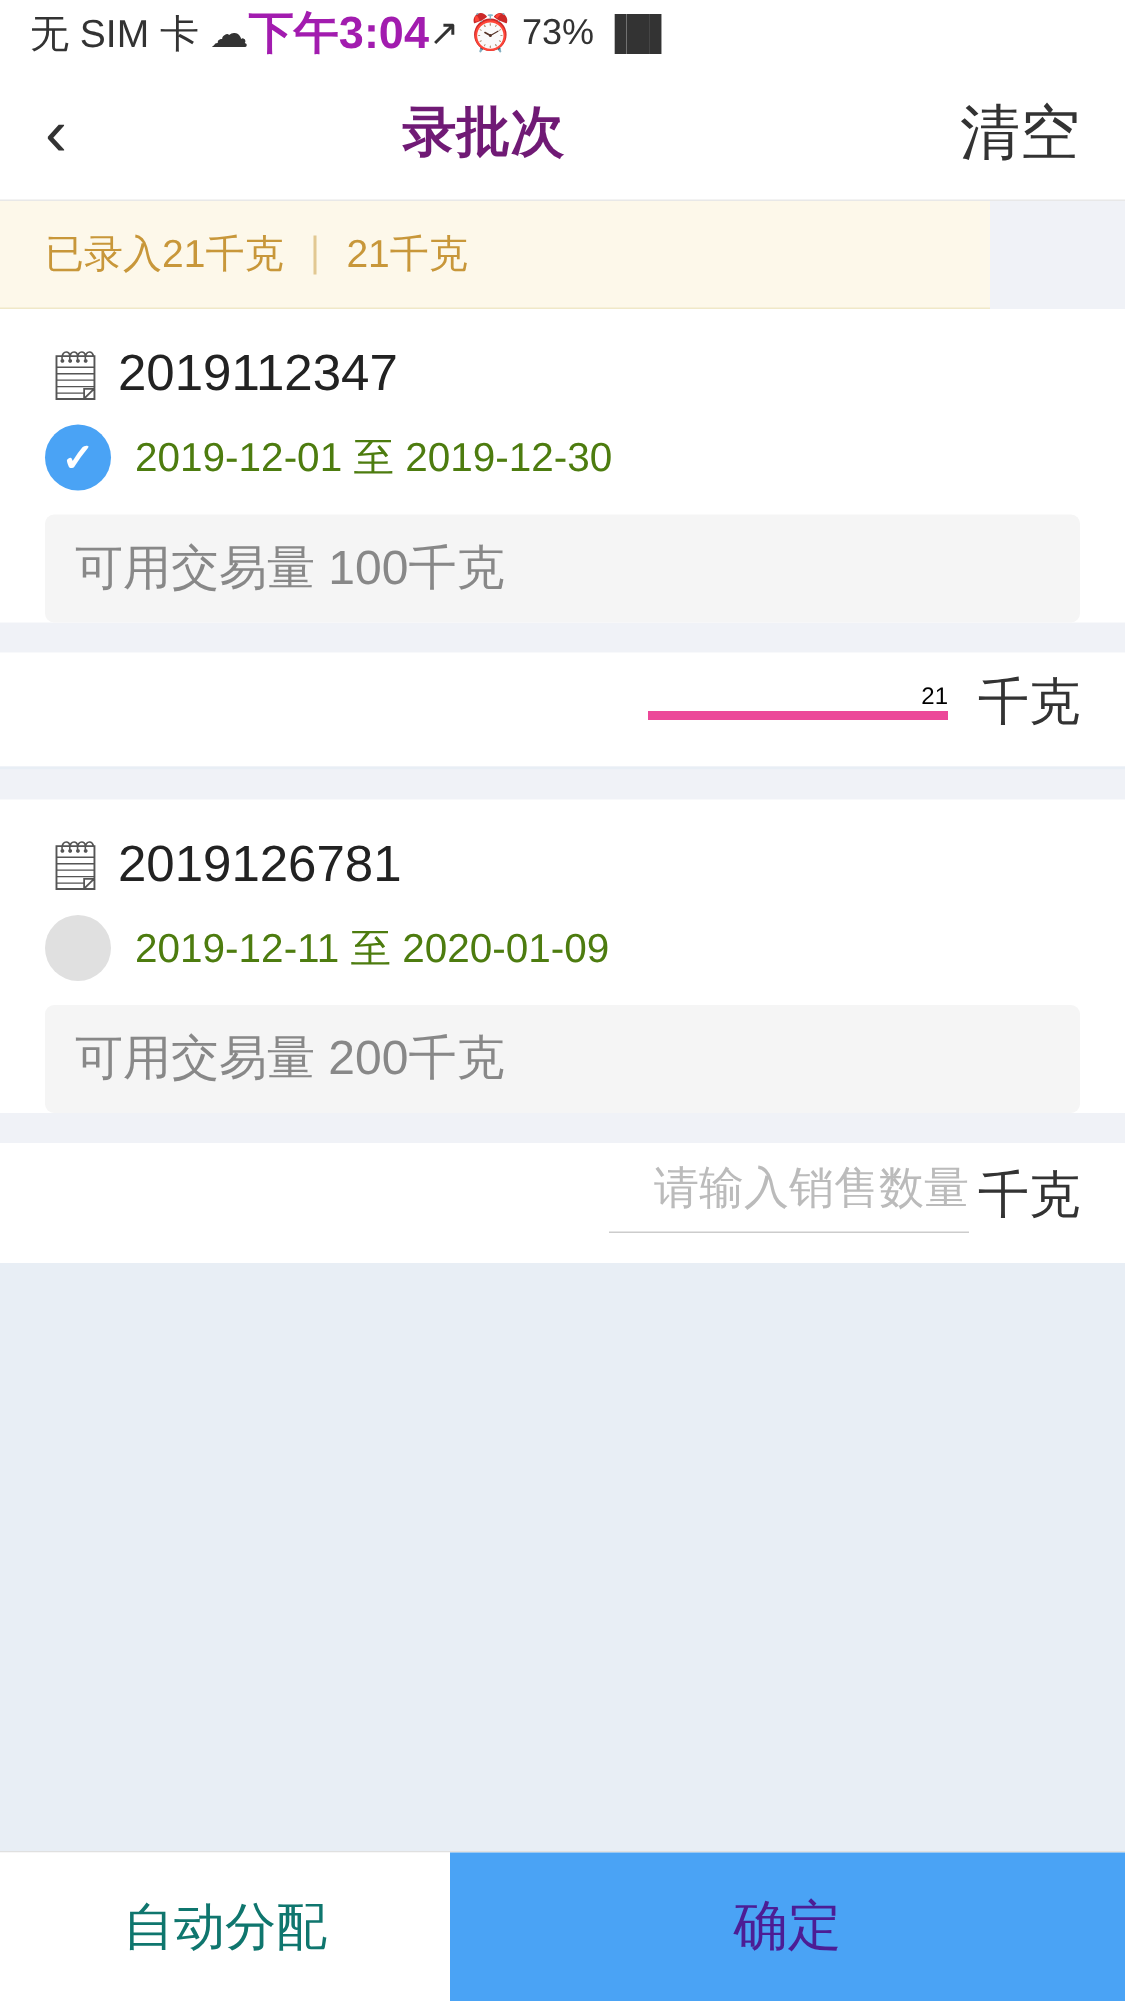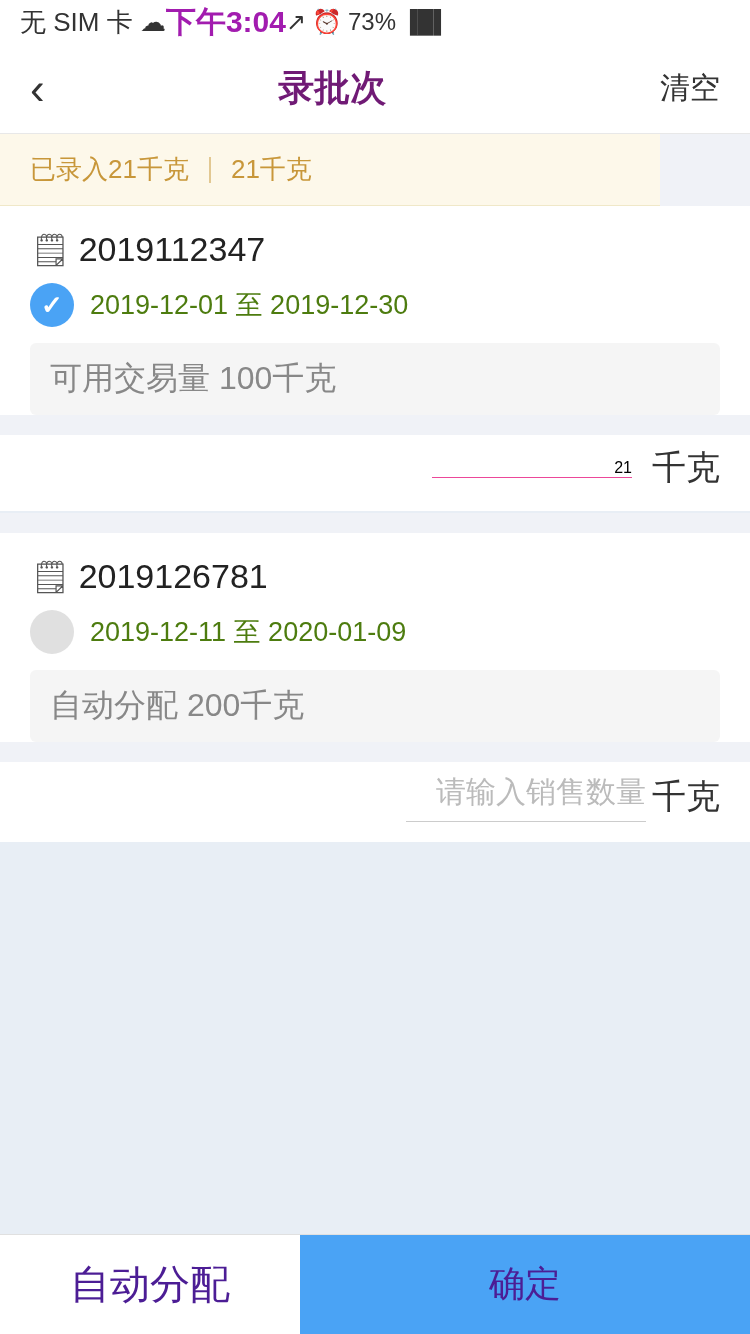--- a/index.html
+++ b/index.html
@@ -59,21 +59,21 @@
       color: #333;
       cursor: pointer;
       line-height: 1;
     }
     .nav-title {
       font-size: 36px;
       font-weight: 600;
       color: #701a75;
     }
     .nav-clear {
-      font-size: 30px;
+      font-size: 40px;
       color: #333;
       cursor: pointer;
       margin-left: 40px;
     }
 
     
     .summary-bar {
       width: 660px;
       background: #fdf8ea;
       padding: 18px 30px;
@@ -179,21 +179,21 @@
       justify-content: flex-end;
       padding: 10px 30px 20px 30px;
       background: #fff;
       gap: 20px;
     }
     .quantity-unit {
       font-size: 34px;
       color: #333;
     }
     .quantity-underline {
-      border-bottom: 1px solid #ec4899;
+      border-bottom: 6px solid #ec4899;
       width: 200px;
       text-align: right;
     }
 
     .section-divider {
       height: 2px;
       background: #e8eef5;
       margin: 0;
     }
 
@@ -235,22 +235,22 @@
       height: 100px;
       display: flex;
       background: #fff;
       border-top: 1px solid #e0e0e0;
     }
     .btn-auto {
       flex: 1;
       display: flex;
       align-items: center;
       justify-content: center;
-      font-size: 40px;
-      color: #4c1d95;
+      font-size: 34px;
+      color: #0f766e;
       background: #fff;
       cursor: pointer;
     }
     .btn-confirm {
       flex: 1.5;
       display: flex;
       align-items: center;
       justify-content: center;
       font-size: 36px;
       color: #4c1d95;
@@ -321,21 +321,21 @@
   <div class="batch-header">
     <span class="batch-icon">🗒</span>
     <span class="batch-number">2019126781</span>
   </div>
   <div class="batch-date-row">
     <div class="batch-checkbox-empty">
       <span class="checkmark" style="color:#e0e0e0;"></span>
     </div>
     <span class="batch-date">2019-12-11 至 2020-01-09</span>
   </div>
-  <div class="batch-available">自动分配 200千克</div>
+  <div class="batch-available">可用交易量 200千克</div>
 </div>
 
 <div class="input-row">
   <div class="input-placeholder">请输入销售数量</div>
   <span class="input-unit">千克</span>
 </div>
 
 <div class="section-divider"></div>
 
 <div class="gray-area" style="height: 400px;"></div>

